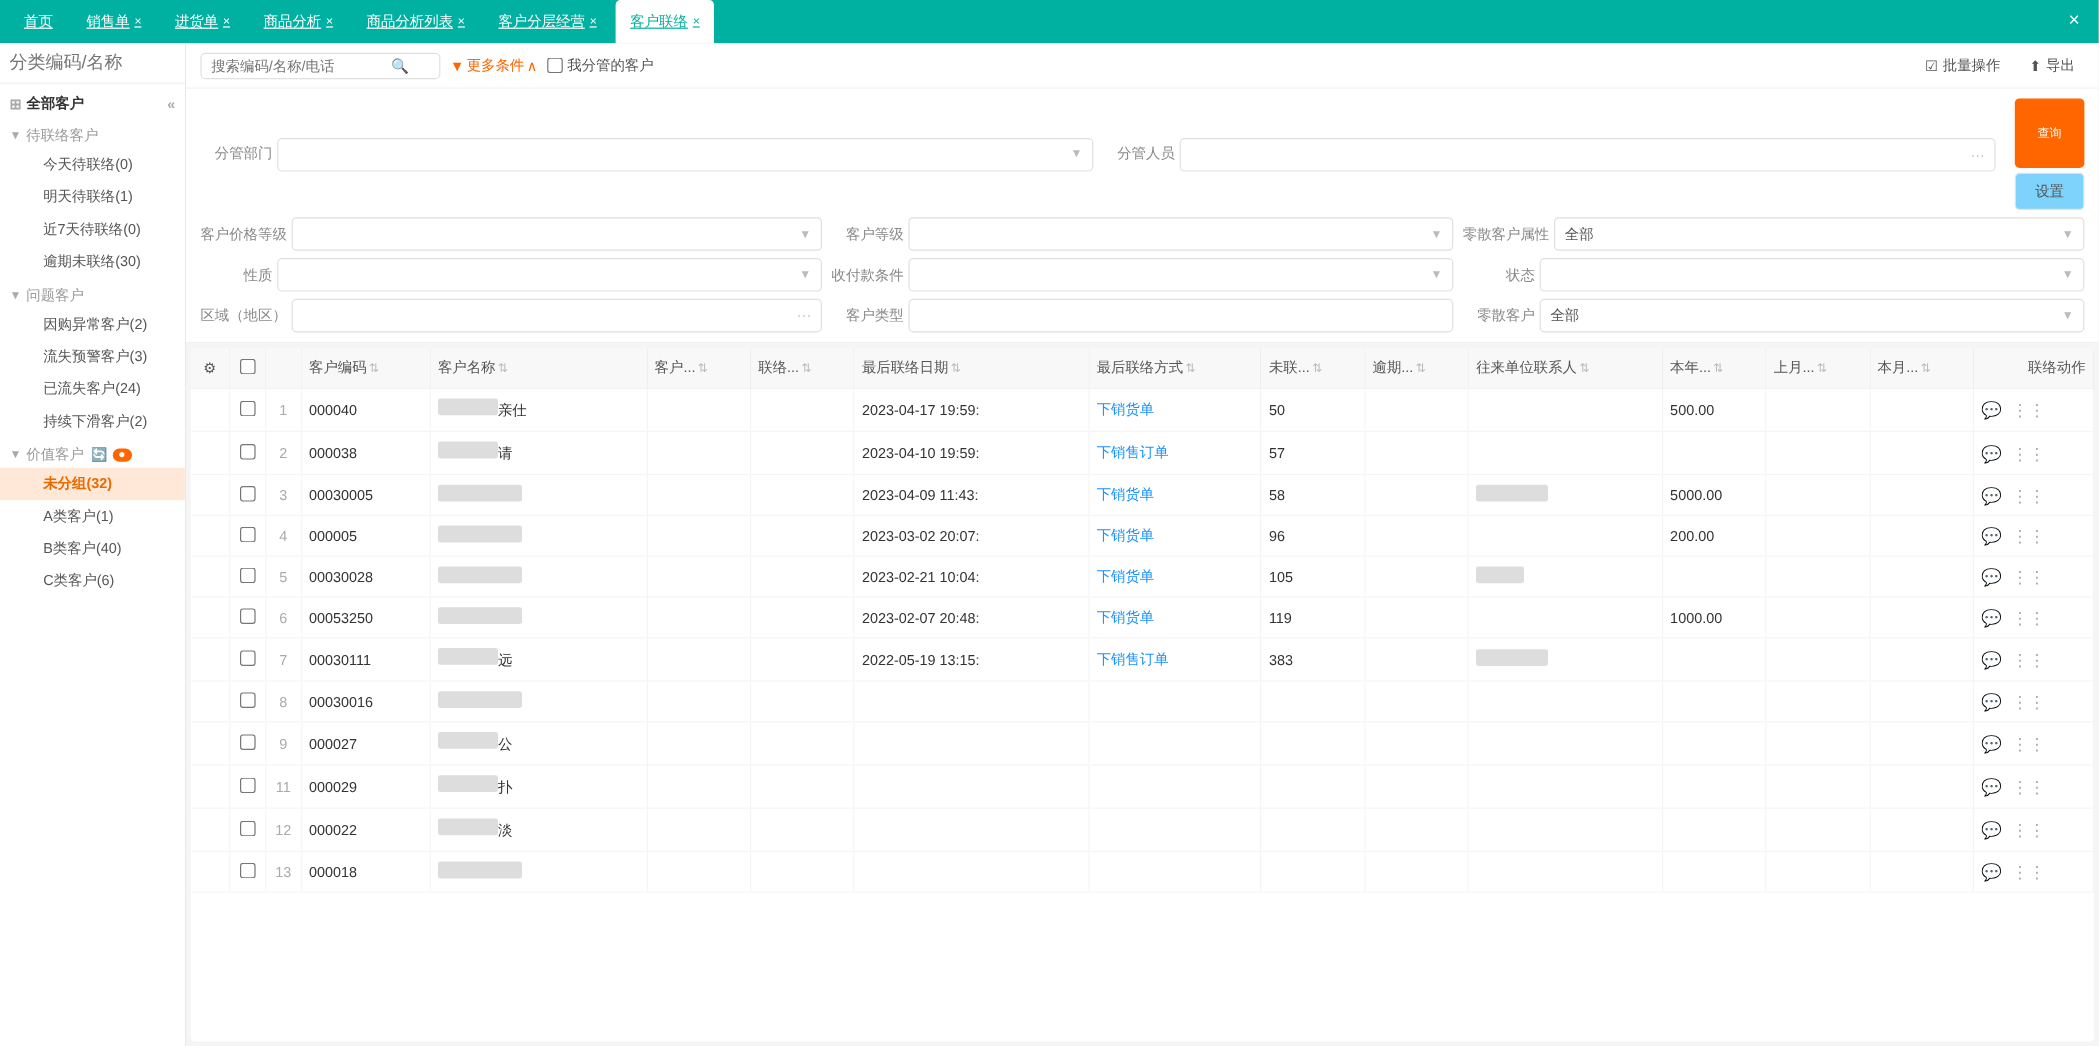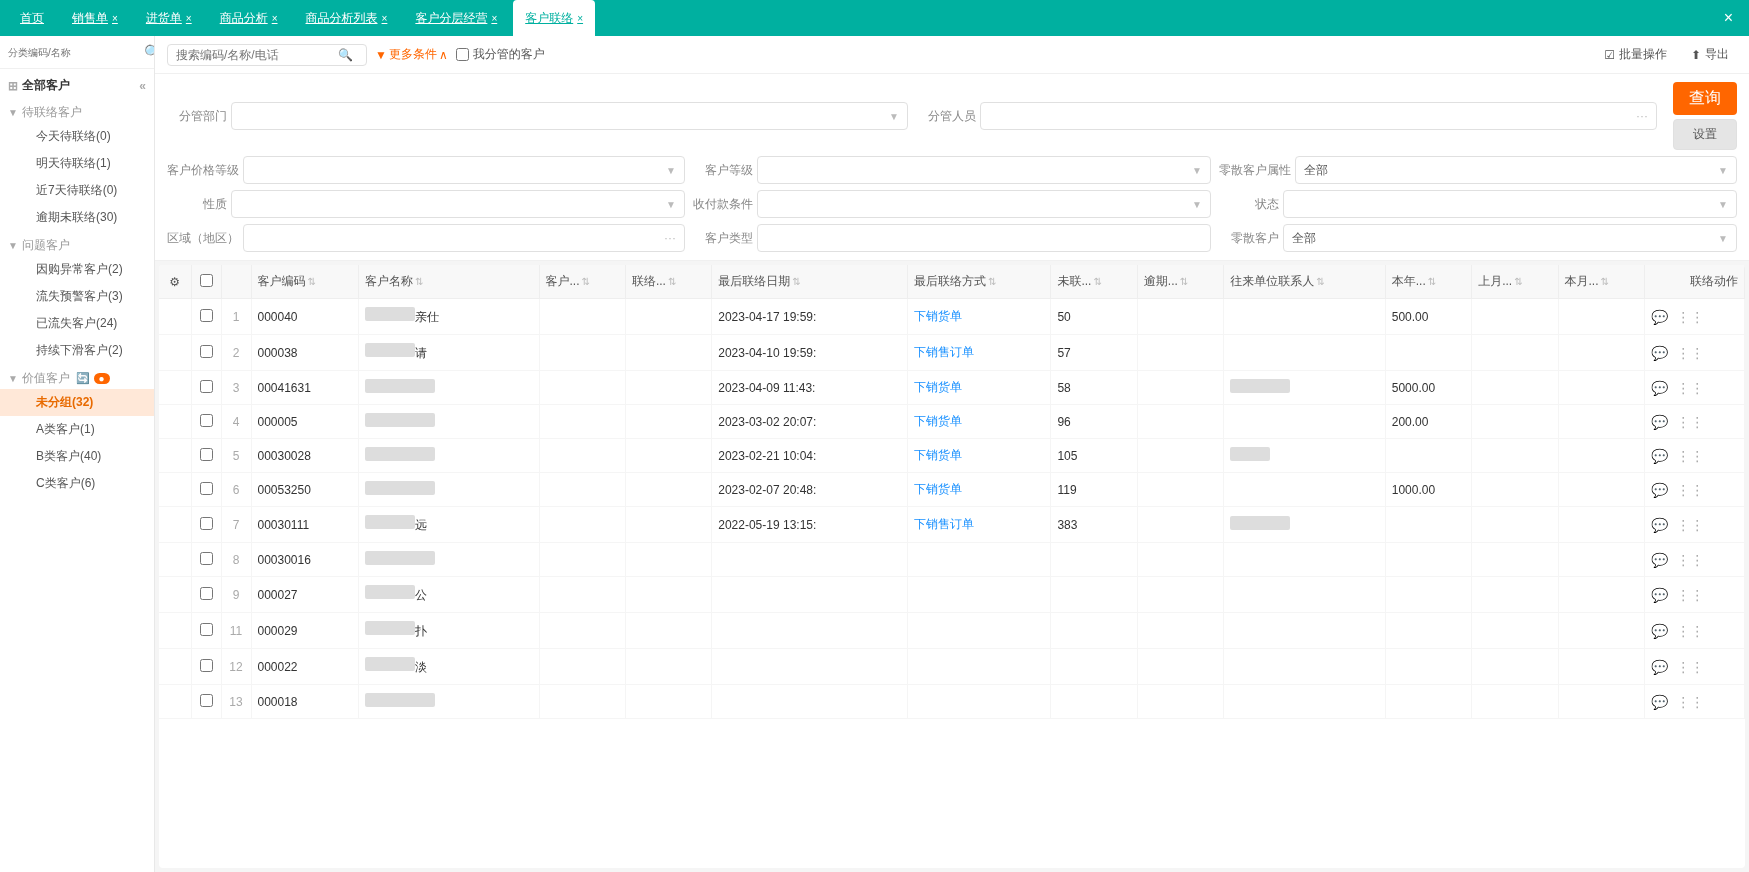--- a/index.html
+++ b/index.html
@@ -128,21 +128,21 @@
       gap: 8px;
       border-bottom: 1px solid #f0f0f0;
       flex-shrink: 0;
     }
     .search-box {
       display: flex;
       align-items: center;
       border: 1px solid #e0e0e0;
       border-radius: 4px;
       padding: 3px 8px;
-      gap: 12px;
+      gap: 0;
       width: 200px;
     }
     .search-box input {
       border: none;
       outline: none;
       font-size: 12px;
       width: 150px;
       color: #999;
     }
     .filter-more-btn {
@@ -216,26 +216,26 @@
       display: flex;
       flex-direction: column;
       gap: 4px;
       margin-left: 8px;
     }
     .btn-search {
       background: #f60;
       color: #fff;
       border: none;
       border-radius: 4px;
-      padding: 6px 16px;
-      cursor: pointer;
-      font-size: 16px;
+      padding: 22px 16px;
+      cursor: pointer;
+      font-size: 10px;
     }
     .btn-reset {
-      background: #e5e5e5;
+      background: #7dd3fc;
       color: #555;
       border: 1px solid #e0e0e0;
       border-radius: 4px;
       padding: 6px 16px;
       cursor: pointer;
       font-size: 12px;
     }
 
     
     .table-container {
@@ -374,21 +374,21 @@
     <span class="close-x" style="color:#00b0a0">×</span>
   </div>
   <div class="nav-spacer"></div>
   <div class="nav-close-btn">×</div>
 </div>
 
 <div class="main-layout">
 
   <div class="sidebar">
     <div class="sidebar-search">
-      <input type="text" style="font-size: 10px; color: rgb(170, 170, 170);" placeholder="分类编码/名称">
+      <input type="text" style="font-size: 15px; color: rgb(170, 170, 170);" placeholder="分类编码/名称">
       <span class="sidebar-search-icon">🔍</span>
     </div>
 
     <div class="sidebar-group-header">
       <span class="grid-icon">⊞</span>
       <span>全部客户</span>
       <span class="collapse-icon">«</span>
     </div>
 
     <div class="sidebar-section-title">
@@ -671,21 +671,21 @@
       <div class="action-icons">
         <span class="action-icon" title="联络">💬</span>
         <span class="action-icon" title="更多">⋮⋮</span>
       </div>
     </td>
   </tr>
             <tr>
     <td></td>
     <td class="checkbox-col"><input type="checkbox" style=""></td>
     <td class="row-num">3</td>
-    <td>00041631</td>
+    <td>00030005</td>
     <td><span class="blurred" style="background:#ddd;color:transparent;border-radius:2px;display:inline-block;min-width:70px;height:14px;"></span></td>
     <td></td>
     <td></td>
     <td>2023-04-09 11:43:</td>
     <td><span style="color:#1890ff;cursor:pointer;">下销货单</span></td>
     <td>58</td>
     <td></td>
     <td><span class="blurred" style="background:#ddd;color:transparent;border-radius:2px;display:inline-block;min-width:60px;height:14px;"></span></td>
     <td>5000.00</td>
     <td></td>

